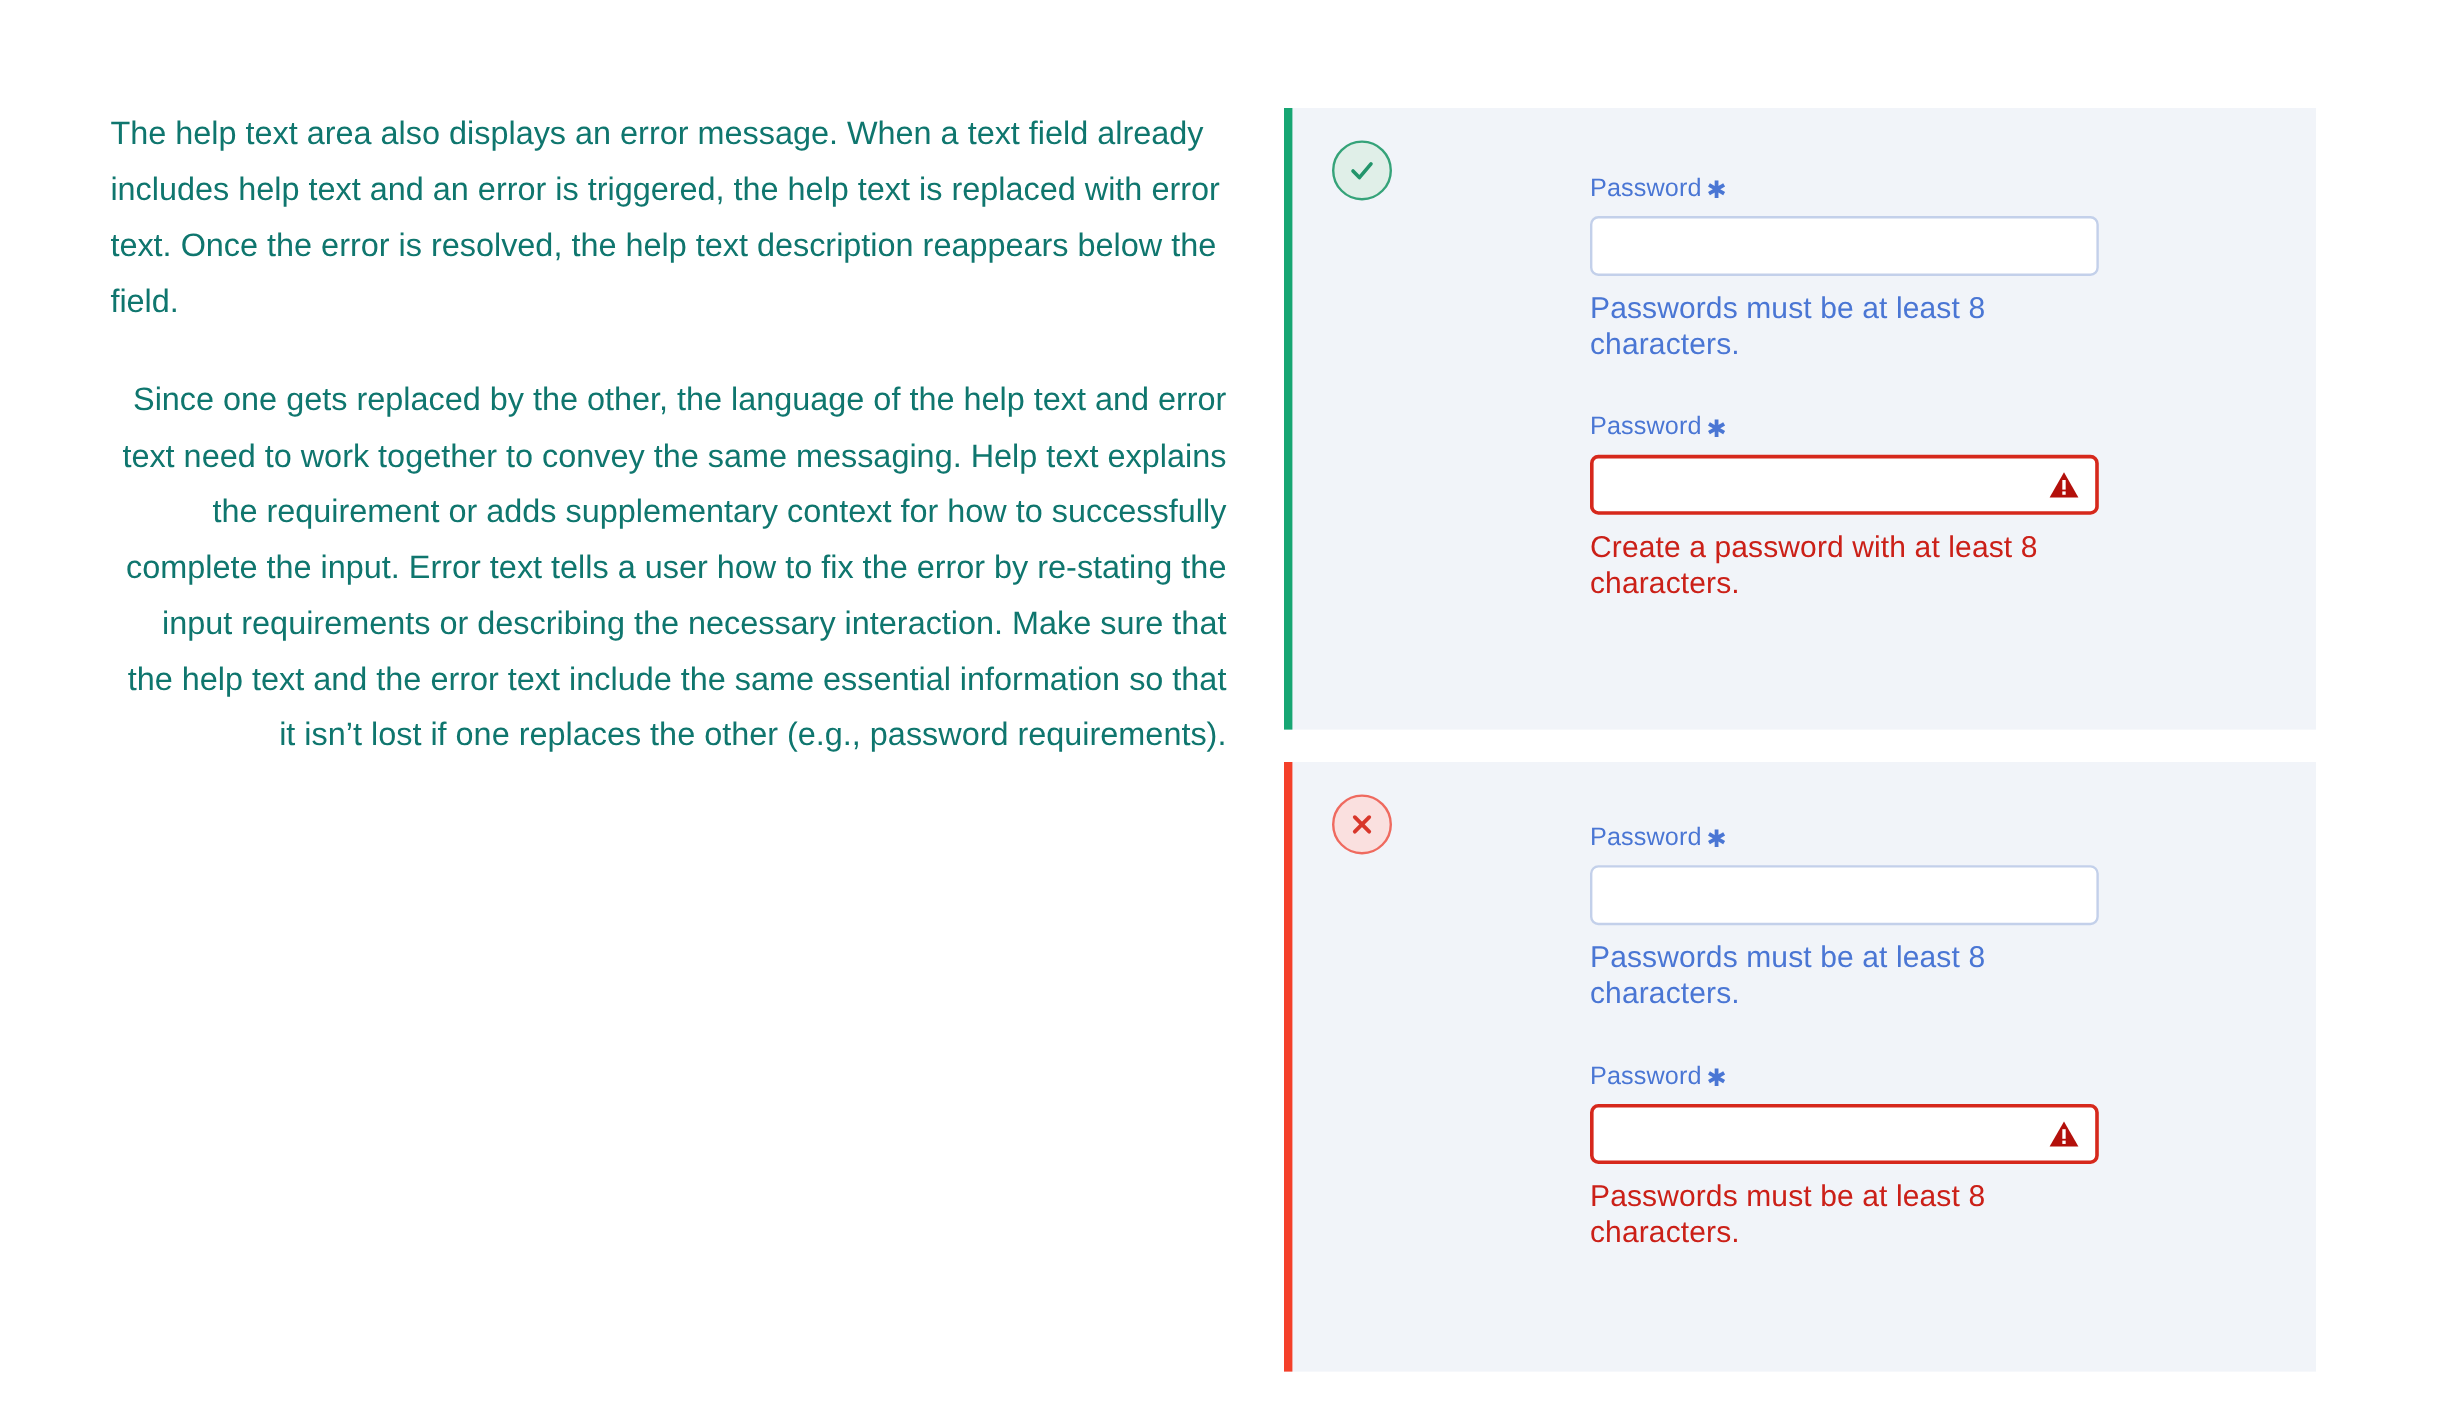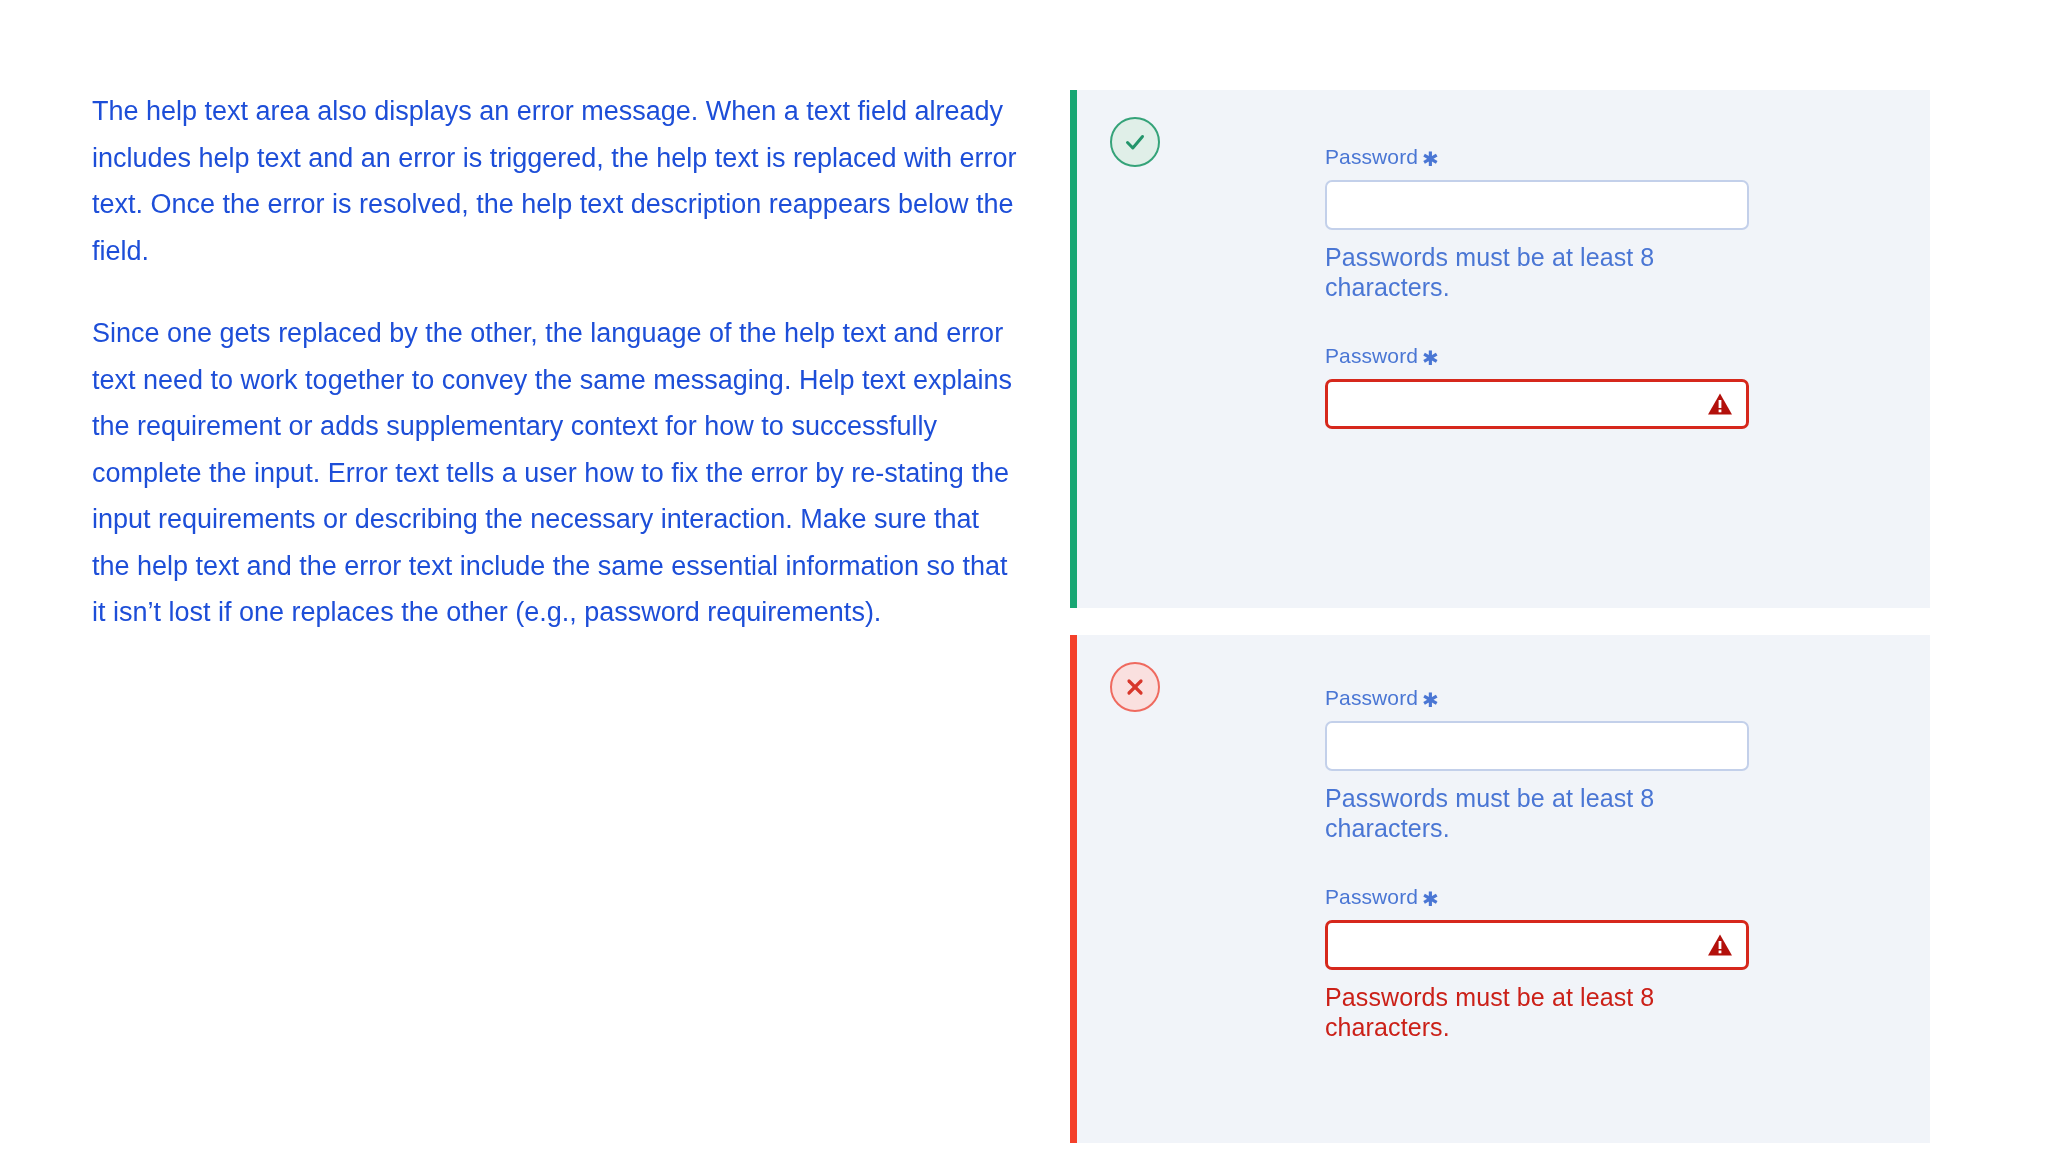--- a/index.html
+++ b/index.html
@@ -33,26 +33,27 @@
     font-size: 31px;
     font-weight: bold;
     letter-spacing: -0.2px;
     color: #111111;
     margin: 0 0 30px 0;
     line-height: 1.25;
   }
   .prose-para {
     font-size: 27px;
     line-height: 46.5px;
-    color: #1d4ed8;
+    color: #0f766e;
     margin: 0 0 36px 0;
     font-weight: 400;
   }
   .prose-para:last-child {
     margin-bottom: 0;
+    text-align: right;
   }
 
   
   .examples {
     position: absolute;
     left: 1070px;
     top: 90px;
     width: 912px;
   }
 
@@ -210,20 +211,21 @@
           <div class="input-wrap">
             <input class="input-box invalid" type="text" value="" style="">
             <span class="error-icon">
               <svg width="26" height="24" viewBox="0 0 26 24" aria-hidden="true">
                 <path d="M13 1.5 L25 22.5 L1 22.5 Z" fill="#b3100b"></path>
                 <rect x="11.6" y="8" width="2.8" height="8" fill="#ffffff"></rect>
                 <rect x="11.6" y="17.5" width="2.8" height="2.8" fill="#ffffff"></rect>
               </svg>
             </span>
           </div>
+          <div class="help-text error">Create a password with at least 8 characters.</div>
         </div>
 
       </div>
     </div>
 
     <div class="panel panel-dont">
 
       <div class="status-badge dont">
         <span>
           <svg width="30" height="30" viewBox="0 0 30 30" aria-hidden="true">

